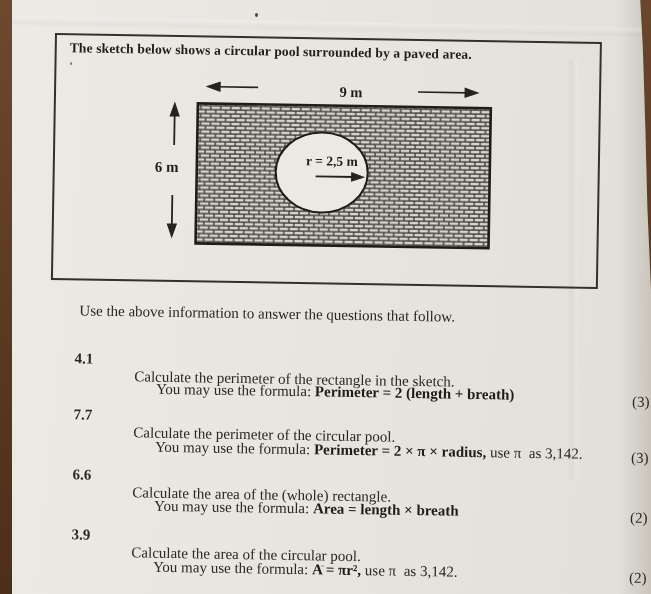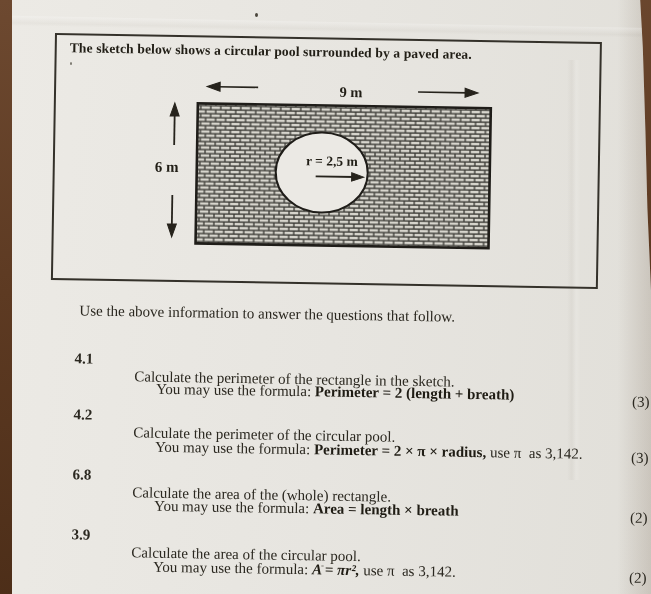--- a/index.html
+++ b/index.html
@@ -47,21 +47,21 @@
 
   
   .line{position:absolute;font-size:15px;color:#2b2820;white-space:pre;}
   .intro{left:72px;top:302px;}
   .qrow{left:0;top:0;width:651px;height:20px;}
   .qnum{position:absolute;left:68px;white-space:pre;font-weight:bold;}
   .qtext{position:absolute;left:128px;white-space:pre;}
   .qmarks{position:absolute;left:626px;white-space:pre;}
   .frow{left:128px;}
   .fbold{font-weight:bold;color:#1f1c14;}
-  .fitalic{font-style:italic;}
+  .fitalic{}
   .total{left:640px;top:557px;font-weight:bold;color:#1f1c14;margin-left:24px;}
 
   .r1{top:333px;} .r2{top:362px;} .r3{top:389px;} .r4{top:420px;}
   .r5{top:449px;} .r6{top:479px;} .r7{top:509px;} .r8{top:540px;}
 </style>
 </head>
 <body>
 
 <div class="paper">
   <div class="crease crease-top"></div>
@@ -121,30 +121,30 @@
     <div class="line qrow r1">
       <span class="qnum">4.1</span>
       <span class="qtext">Calculate the perimeter of the rectangle in the sketch.</span>
       <span class="qmarks">(3)</span>
     </div>
     <div class="line frow r2">
       <span>You may use the formula: </span><span class="fbold">Perimeter = 2 (length + breath)</span><span></span>
     </div>
 
     <div class="line qrow r3">
-      <span class="qnum">4.2</span>
+      <span class="qnum">7.7</span>
       <span class="qtext">Calculate the perimeter of the circular pool.</span>
       <span class="qmarks">(3)</span>
     </div>
     <div class="line frow r4">
       <span>You may use the formula: </span><span class="fbold">Perimeter = 2 × π × radius,</span><span> use π  as 3,142.</span>
     </div>
 
     <div class="line qrow r5">
-      <span class="qnum">6.8</span>
+      <span class="qnum">6.6</span>
       <span class="qtext">Calculate the area of the (whole) rectangle.</span>
       <span class="qmarks">(2)</span>
     </div>
     <div class="line frow r6">
       <span>You may use the formula: </span><span class="fbold">Area = length × breath</span><span></span>
     </div>
 
     <div class="line qrow r7">
       <span class="qnum">3.9</span>
       <span class="qtext">Calculate the area of the circular pool.</span>

